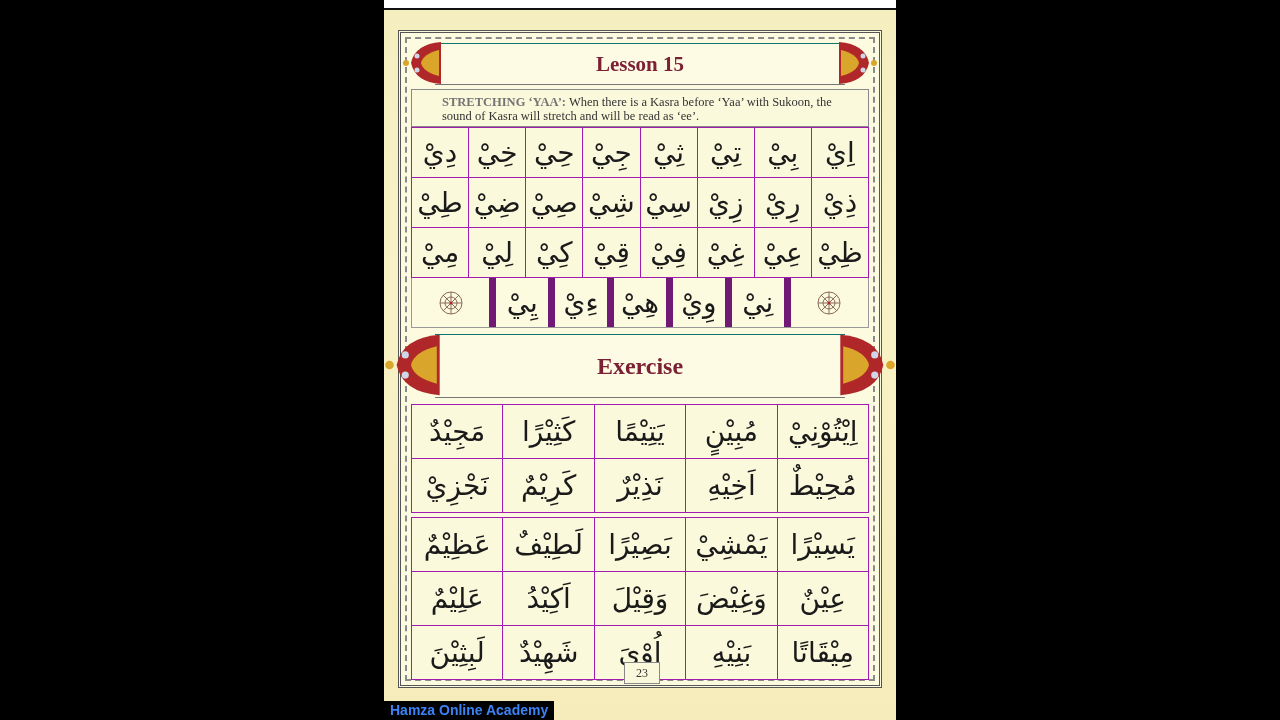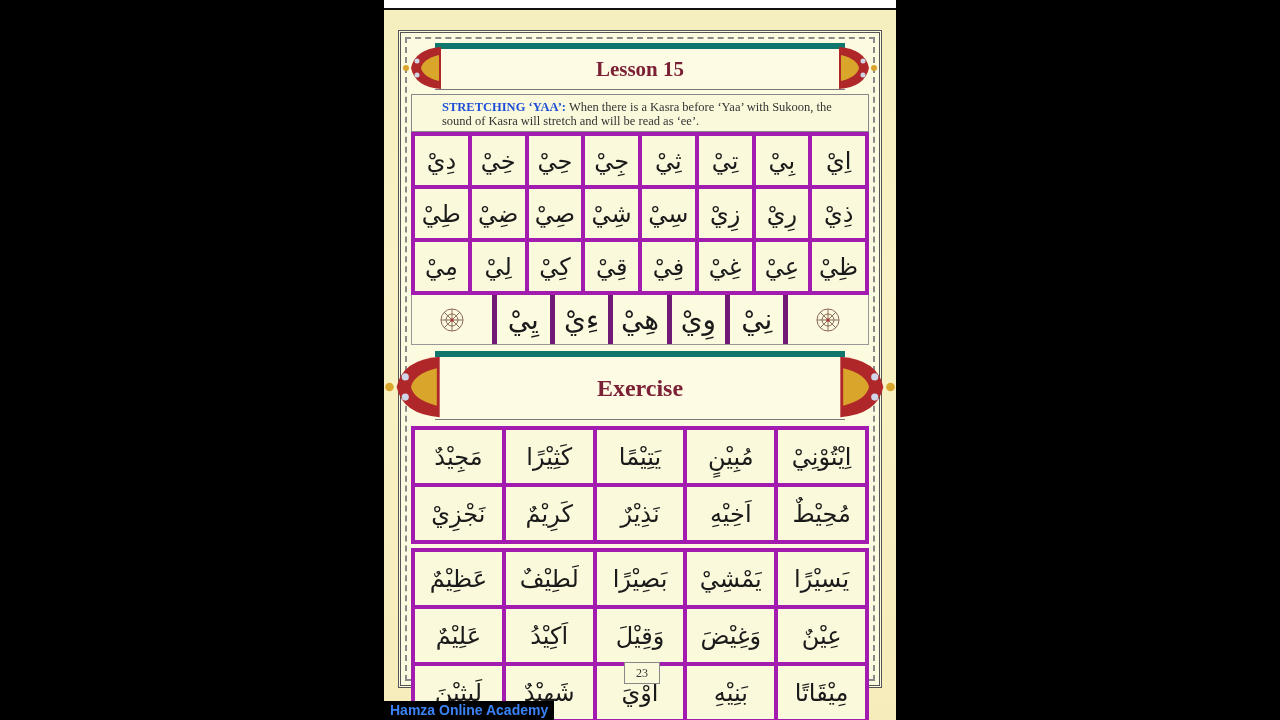--- a/index.html
+++ b/index.html
@@ -2,32 +2,32 @@
 <html><head>
 <meta charset="utf-8">
 <style>
   html, body { margin:0; padding:0; }
   body { width:1280px; height:720px; background:#000; position:relative; overflow:hidden; font-family:"DejaVu Serif", serif; }
   .page { position:absolute; left:384px; top:0; width:512px; height:720px; background:linear-gradient(180deg,#f5eebf 0%,#f8f2c6 40%,#f6ecbb 100%); overflow:hidden; }
   .topbar { position:absolute; left:0; top:0; width:512px; height:8px; background:#fff; border-bottom:2px solid #111; }
   .frame { position:absolute; left:14px; top:30px; width:484px; height:658px; border:3px double #555; box-sizing:border-box; background:#fcfadf; }
   .frame-inner { position:absolute; left:4px; top:4px; right:4px; bottom:4px; border:2px dashed #8a8a8a; }
   .content { position:absolute; left:10px; top:10px; right:10px; bottom:10px; }
-  .banner { position:relative; height:40px; margin:0 24px; border-top:6px solid #0f766e; border-bottom:1px solid #777; background:#fdfbe4; display:flex; align-items:center; justify-content:center; }
+  .banner { position:relative; height:40px; margin:0 24px; border-top:1px solid #0f766e; border-bottom:1px solid #777; background:#fdfbe4; display:flex; align-items:center; justify-content:center; }
   .banner .title { color:#7b2035; font-weight:bold; font-size:21px; font-family:"Liberation Serif", serif; }
   .orn { position:absolute; top:-4px; width:40px; height:46px; }
   .orn.left { left:-34px; }
   .orn.right { right:-34px; }
   .desc { margin-top:4px; border:1px solid #888; padding:5px 30px 3px 30px; font-size:12.5px; line-height:14px; color:#333; font-family:"Liberation Serif", serif; background:#fbf9dc; }
-  .desc b { font-weight:bold; color:#1d4ed8; }
+  .desc b { font-weight:bold; color:#737373; }
   table.grid { border-collapse:collapse; width:100%; direction:rtl; }
-  table.grid td { border:4px solid #a21caf; text-align:center; font-family:"DejaVu Sans", sans-serif; font-size:24px; color:#1a1a1a; background:#fbf9dc; padding:0; }
+  table.grid td { border:1px solid #a21caf; text-align:center; font-family:"DejaVu Sans", sans-serif; font-size:28px; color:#1a1a1a; background:#fbf9dc; padding:0; }
   .lesson td { height:49px; width:12.5%; }
   .lastrow { display:flex; direction:rtl; border:1px solid #999; border-top:none; height:49px; }
-  .lastrow .cell { border-left:5px solid #701a75; display:flex; align-items:center; justify-content:center; font-family:"DejaVu Sans", sans-serif; font-size:28px; color:#1a1a1a; }
+  .lastrow .cell { border-left:7px solid #701a75; display:flex; align-items:center; justify-content:center; font-family:"DejaVu Sans", sans-serif; font-size:28px; color:#1a1a1a; }
   .lastrow .cell:last-child { border-left:none; }
   .ex td { height:53px; width:20%; font-size:28px; }
   .ex-gap { height:4px; }
   .pagenum { position:absolute; left:240px; top:662px; width:34px; height:20px; background:#fbf9dc; border:1px solid #888; font-size:12px; display:flex; align-items:center; justify-content:center; color:#333; font-family:"Liberation Serif", serif; }
   .caption { position:absolute; left:384px; top:701px; height:19px; padding:0 6px; background:#000; color:#3b82f6; font-family:"Liberation Sans", sans-serif; font-weight:bold; font-size:14px; line-height:19px; }
   .rosette { width:26px; height:26px; }
 </style>
 </head>
 <body>
 

